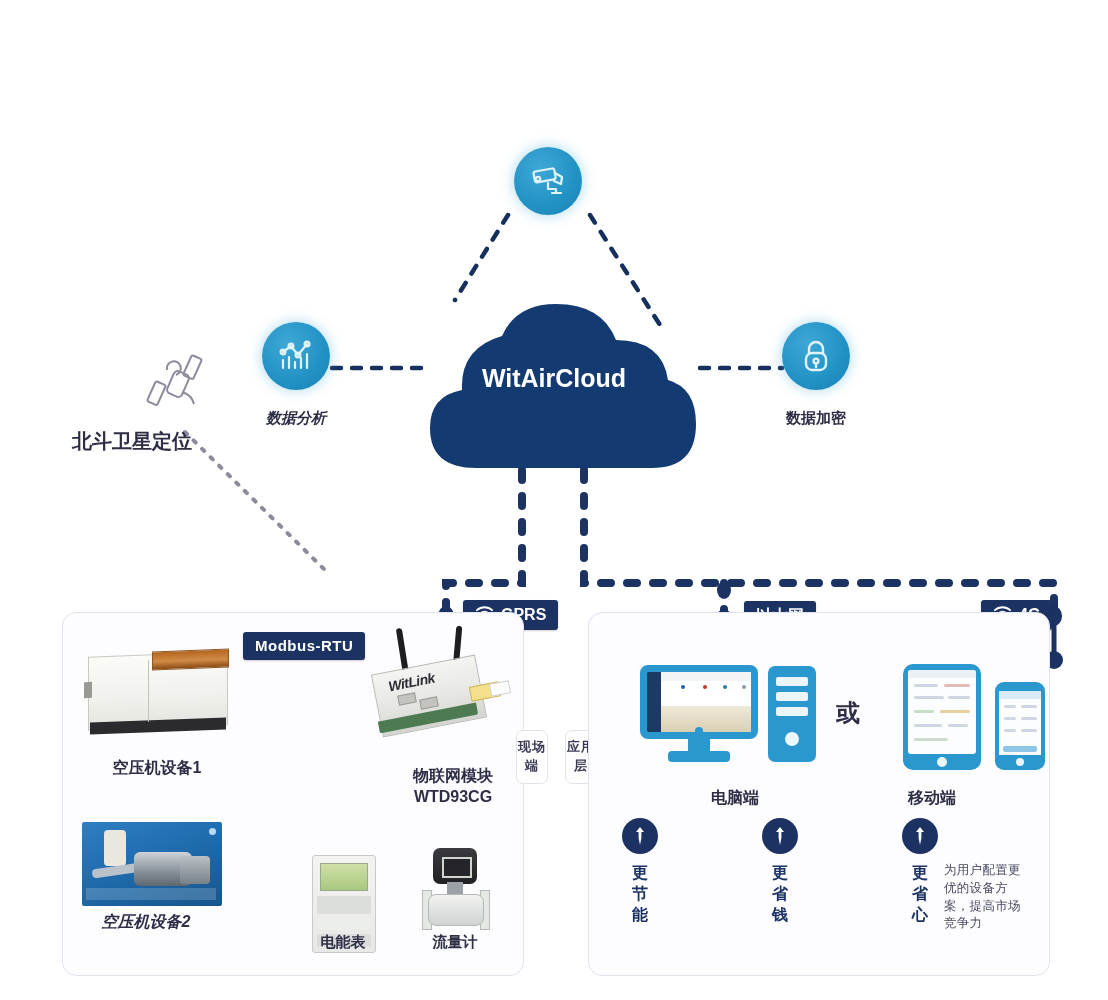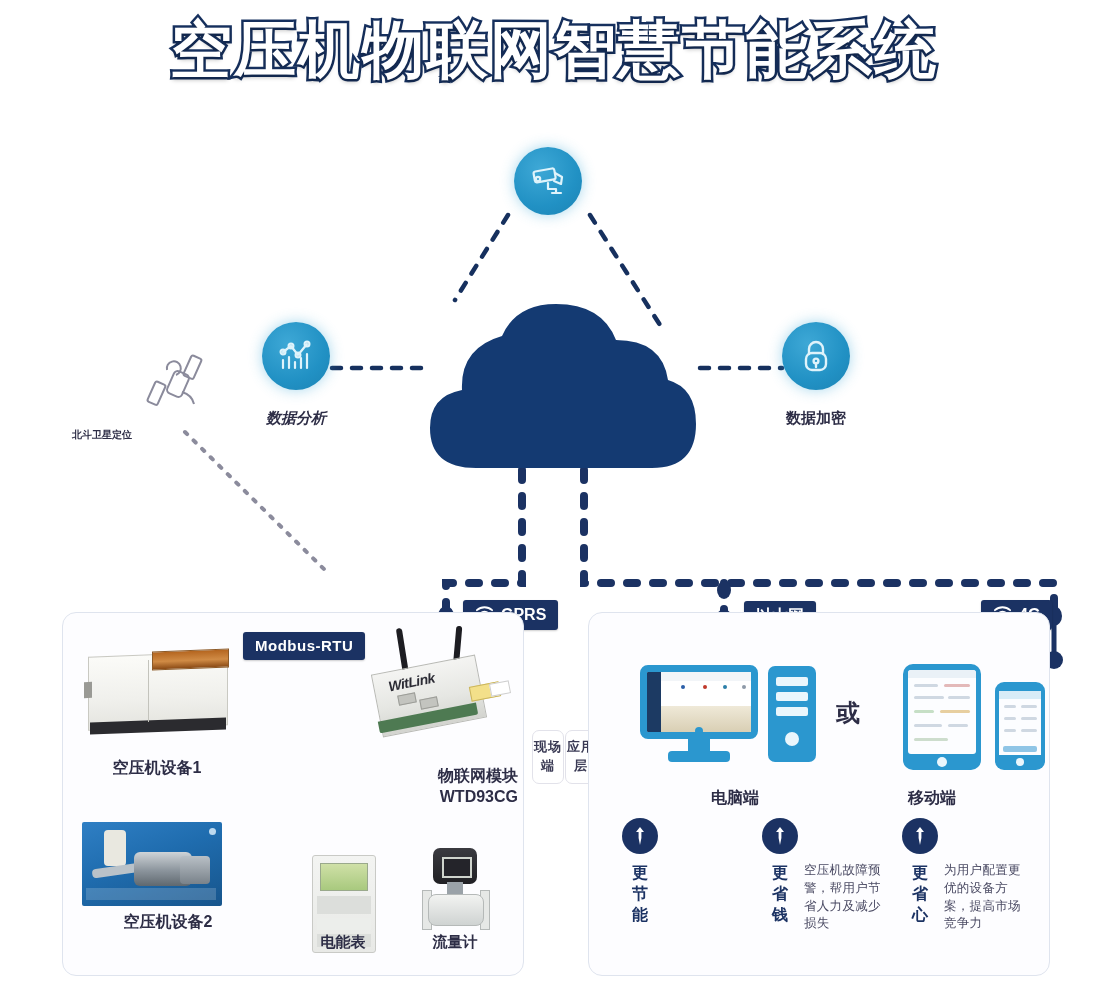--- a/index.html
+++ b/index.html
@@ -208,28 +208,27 @@
   
   .bft{position:absolute;}
   .bft .arr{position:absolute;left:0;top:0;width:36px;height:36px;border-radius:50%;background:#1b3263;
     display:flex;align-items:center;justify-content:center;}
   .bft .ttl{position:absolute;left:0;top:44px;width:36px;text-align:center;
     font-size:16px;font-weight:bold;color:#1b3263;line-height:1.32;white-space:pre-line;}
   .bft .desc{position:absolute;left:42px;top:44px;width:86px;
     font-size:12.5px;color:#4a4a63;line-height:1.42;letter-spacing:.3px;}
 
   
-  .sat-label{position:absolute;font-size:10px;font-weight:bold;color:#2d2d46;}
+  .sat-label{position:absolute;font-size:20px;font-weight:bold;color:#2d2d46;}
 </style>
 </head>
 <body>
 
 <div id="root">
 
-  <div class="title">空压机物联网智慧节能系统</div>
 
   <svg id="wires" viewBox="0 0 1108 1000">
 
     <g stroke="#16305e" stroke-width="4.5" fill="none" stroke-linecap="round" stroke-dasharray="9 11">
       <path d="M508,215 L455,300"></path>
       <path d="M590,215 L660,325"></path>
       <path d="M332,368 L428,368"></path>
       <path d="M700,368 L782,368"></path>
     </g>
 
@@ -314,20 +313,21 @@
     </svg>
   </div>
   <div class="sat-label" style="left:72px;top:428px;">北斗卫星定位</div>
 
   <div class="cloud-wrap">
     <svg width="300" height="180" viewBox="0 0 300 180">
       <path d="M72 172 Q26 172 26 132 Q26 100 58 94 Q56 52 98 40 Q112 8 152 8
                Q198 8 212 44 Q258 44 264 84 Q292 92 292 128 Q292 172 248 172 Z" fill="#143a72"></path>
     </svg>
     <div class="cloud-text">
+      <div class="l2">WitAirCloud</div>
     </div>
   </div>
 
   <div class="tag" style="left:463px;top:600px;">
     <span>
       <svg width="19" height="15" viewBox="0 0 20 15" fill="none" stroke="#fff" stroke-width="2" stroke-linecap="round">
         <path d="M2 5 a12 12 0 0 1 16 0"></path>
           <path d="M5.5 8.5 a7.5 7.5 0 0 1 9 0"></path>
         <circle cx="10" cy="12.6" r="1.5" fill="#fff" stroke="none"></circle>
       </svg>
@@ -366,55 +366,55 @@
   <div class="dev-label" style="left:72px;top:758px;width:170px;">空压机设备1</div>
 
   <div class="pic comp2" style="left:82px;top:822px;">
     <i class="tank"></i>
       <i class="pipe"></i>
       <i class="mot"></i>
       <i class="mot2"></i>
       <i class="base"></i>
       <i class="dot"></i>
   </div>
-  <div class="dev-label" style="left:83px;top:912px;width:170px;">空压机设备2</div>
+  <div class="dev-label" style="left:61px;top:912px;width:170px;font-style:italic;">空压机设备2</div>
 
   <div class="pic iot" style="left:372px;top:638px;">
     <div class="ant a1"></div>
       <div class="ant a2"></div>
     <div class="box"></div>
       <div class="green"></div>
     <div class="brand">WitLink</div>
     <div class="p1"></div>
       <div class="p2"></div>
     <div class="sim"></div>
       <div class="simw"></div>
   </div>
-  <div class="dev-label" style="left:388px;top:766px;width:130px;text-align:right;">物联网模块
+  <div class="dev-label" style="left:388px;top:766px;width:130px;text-align:center;">物联网模块
 WTD93CG</div>
 
   <div class="pic meter" style="left:312px;top:855px;">
     <div class="scr"></div>
       <div class="b1"></div>
       <div class="b2"></div>
       <div class="b3"></div>
   </div>
   <div class="dev-label small" style="left:298px;top:932px;width:90px;">电能表</div>
 
   <div class="pic flow" style="left:420px;top:848px;">
     <div class="head"></div>
       <div class="hscr"></div>
       <div class="neck"></div>
     <div class="fl fl1"></div>
       <div class="fl fl2"></div>
       <div class="body"></div>
   </div>
   <div class="dev-label small" style="left:410px;top:932px;width:90px;">流量计</div>
 
-  <div class="vtag" style="left:516px;top:730px;margin-left:16px;">现场端</div>
+  <div class="vtag" style="left:516px;top:730px;">现场端</div>
   <div class="vtag" style="left:565px;top:730px;">应用层</div>
 
   <div class="panel" style="left:588px;top:612px;width:460px;height:362px;"></div>
 
   <div class="pic monitor" style="left:640px;top:665px;">
     <div class="scr">
       <div class="side"></div>
         <div class="topbar"></div>
       <div class="d" style="left:34px;top:13px;background:#2b5fa8;"></div>
       <div class="d" style="left:56px;top:13px;background:#c0392b;"></div>
@@ -479,21 +479,20 @@
 
   <div class="bft" style="left:762px;top:818px;width:140px;height:140px;">
     <div class="arr">
       <svg width="18" height="20" viewBox="0 0 18 20">
         <path d="M9 1 L13 6 L10.4 6 L10.4 12 L9 19 L7.6 12 L7.6 6 L5 6 Z" fill="#ffffff"></path>
       </svg>
     </div>
     <div class="ttl">更
 省
 钱</div>
-    <div class="desc">空压机故障预警，帮用户节省人力及减少损失</div>
   </div>
 
   <div class="bft" style="left:902px;top:818px;width:140px;height:140px;">
     <div class="arr">
       <svg width="18" height="20" viewBox="0 0 18 20">
         <path d="M9 1 L13 6 L10.4 6 L10.4 12 L9 19 L7.6 12 L7.6 6 L5 6 Z" fill="#ffffff"></path>
       </svg>
     </div>
     <div class="ttl">更
 省

